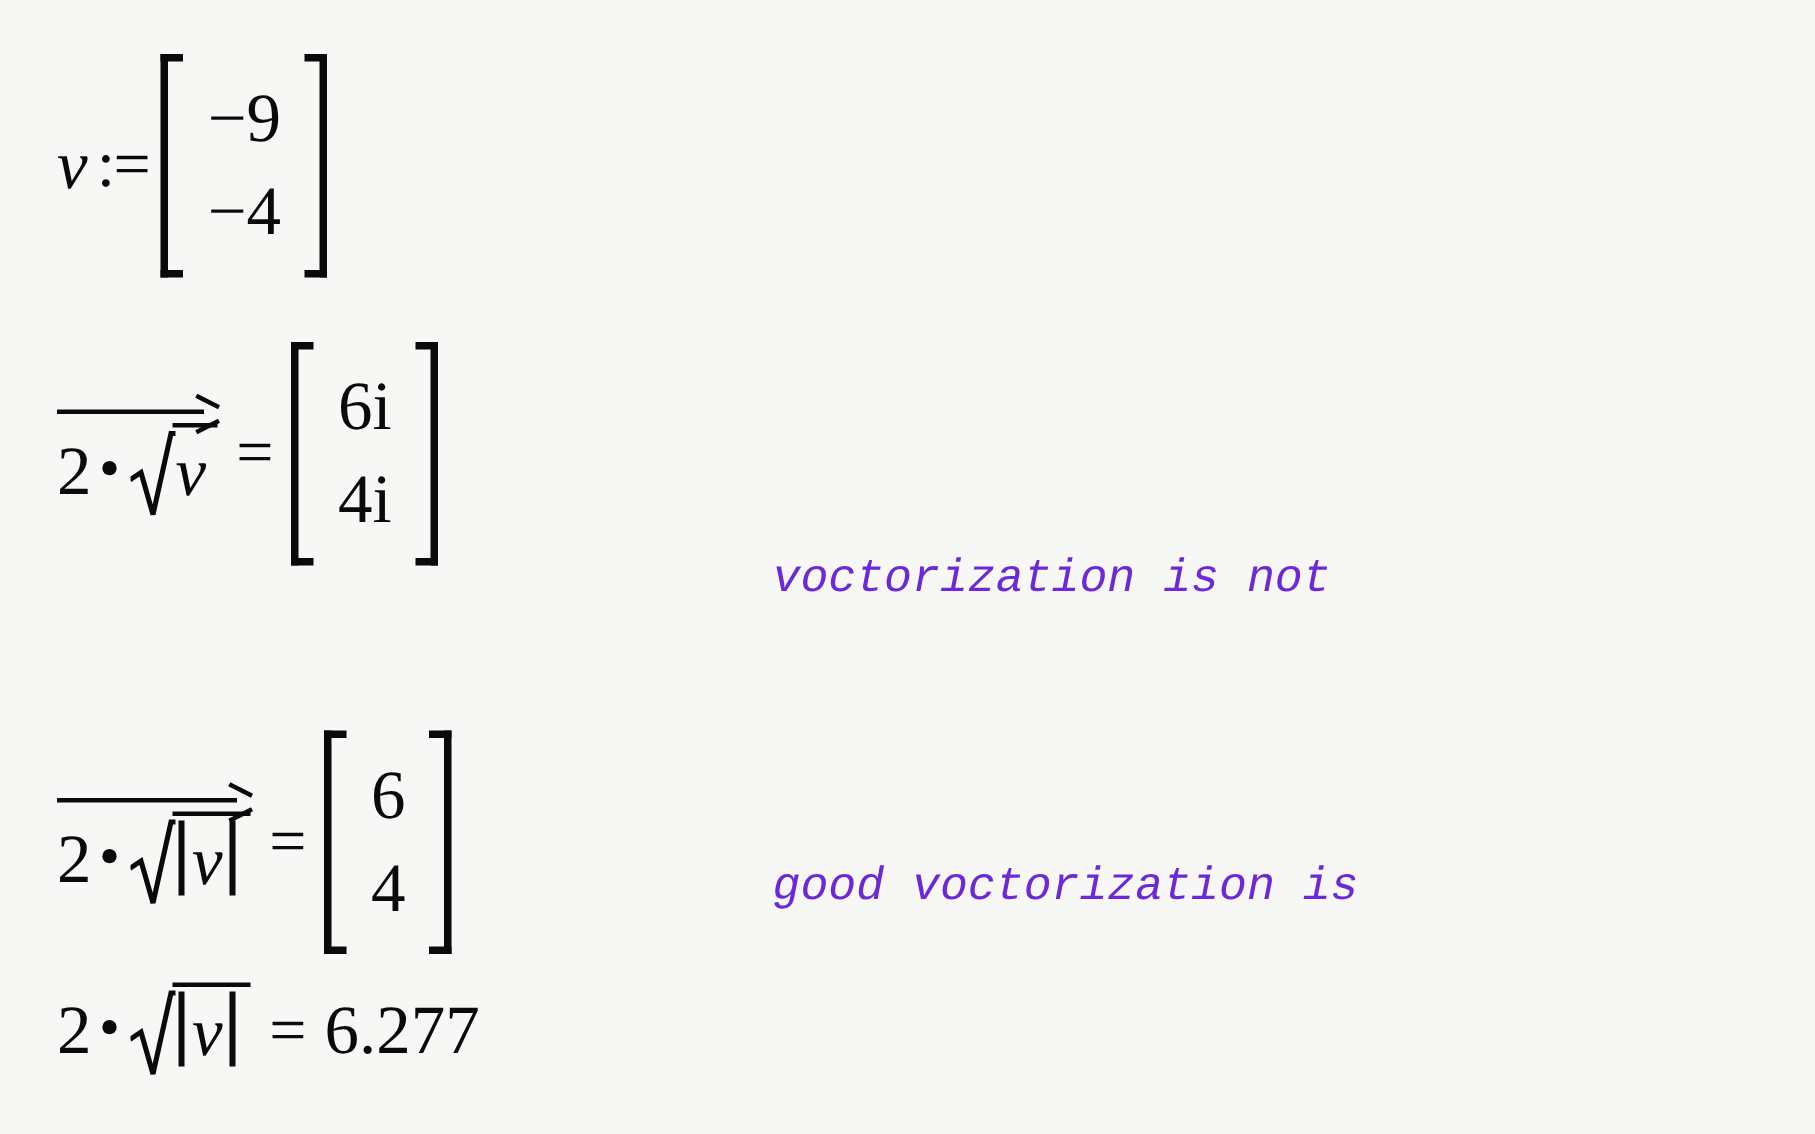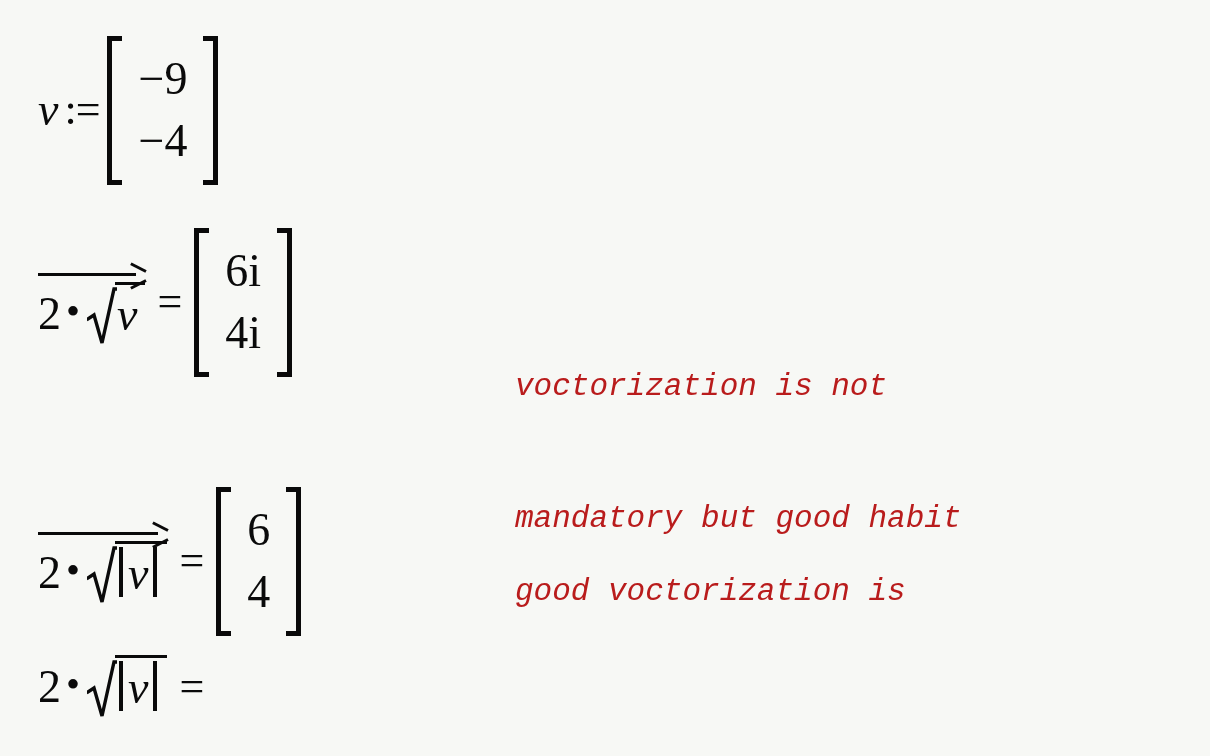--- a/index.html
+++ b/index.html
@@ -199,21 +199,21 @@
   }
 
   .vec-body {
     display: inline-flex;
     align-items: center;
   }
 
   
   .annotation {
     position: absolute;
-    color: #b91c1c;
+    color: #6d28d9;
     font-family: "Liberation Mono", "DejaVu Sans Mono", monospace;
     font-style: italic;
     font-size: 31px;
     line-height: 1.42;
     white-space: pre;
     letter-spacing: 0px;
   }
   .annotation .ann-line { display: block; }
 </style>
 </head>
@@ -272,21 +272,20 @@
         <span class="mat-cell">4i</span>
       </span>
       <span class="brk brk-r">
           <i></i>
         </span>
     </span>
   </div>
 
   <div class="annotation" style="left:515px; top:277px;">
     <span class="ann-line">voctorization is not</span>
-    <span class="ann-line">mandatory but good habit</span>
   </div>
 
   <div class="region math" style="left:38px; top:487px;">
 
     <span class="vectorize">
       <span class="vec-arrow">
         <span class="shaft"></span>
         <span class="head"></span>
       </span>
       <span class="vec-body">
@@ -342,15 +341,16 @@
       </span>
       <span class="radicand">
         <span class="absbars">
           <span class="bar"></span>
           <span class="abs-inner mi">v</span>
           <span class="bar"></span>
         </span>
       </span>
     </span>
     <span class="eq">=</span>
+    <span class="mn">6.277</span>
   </div>
 
 </div>
 
 </body></html>

